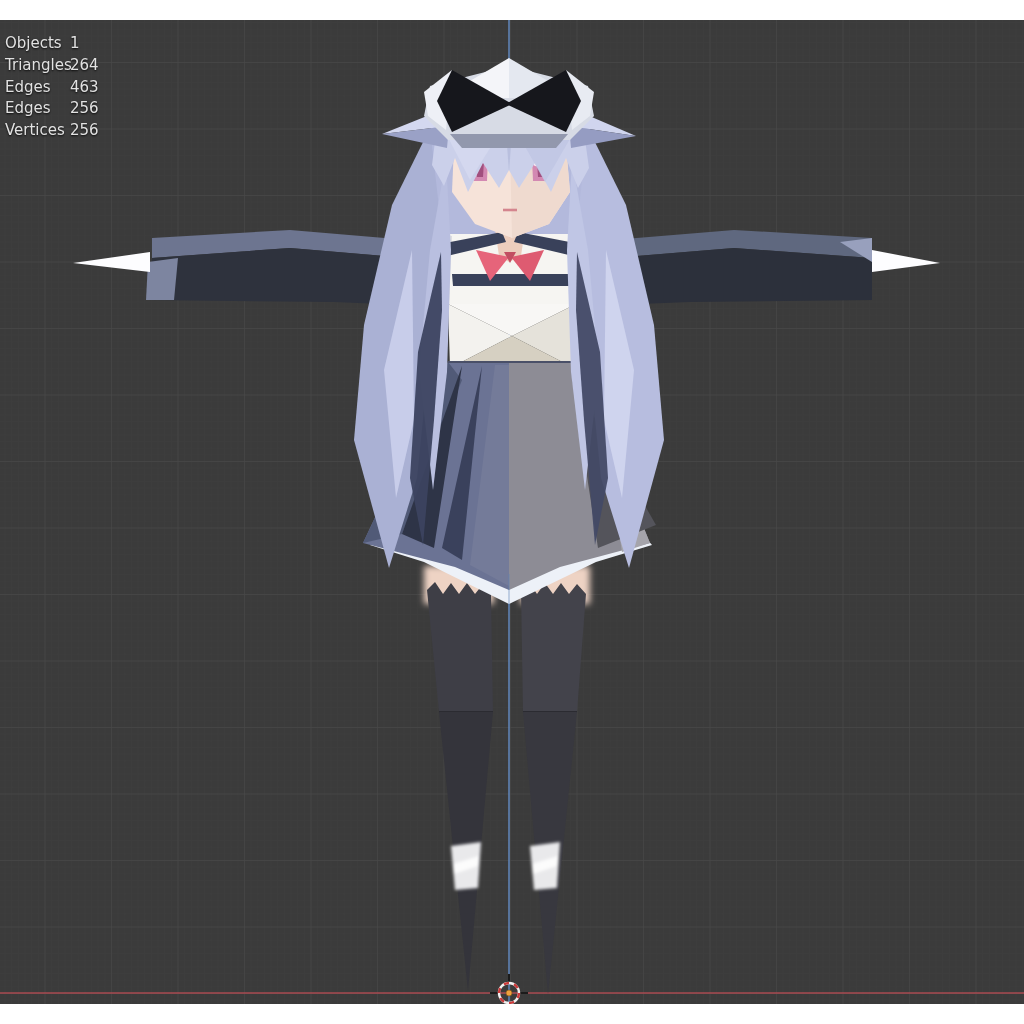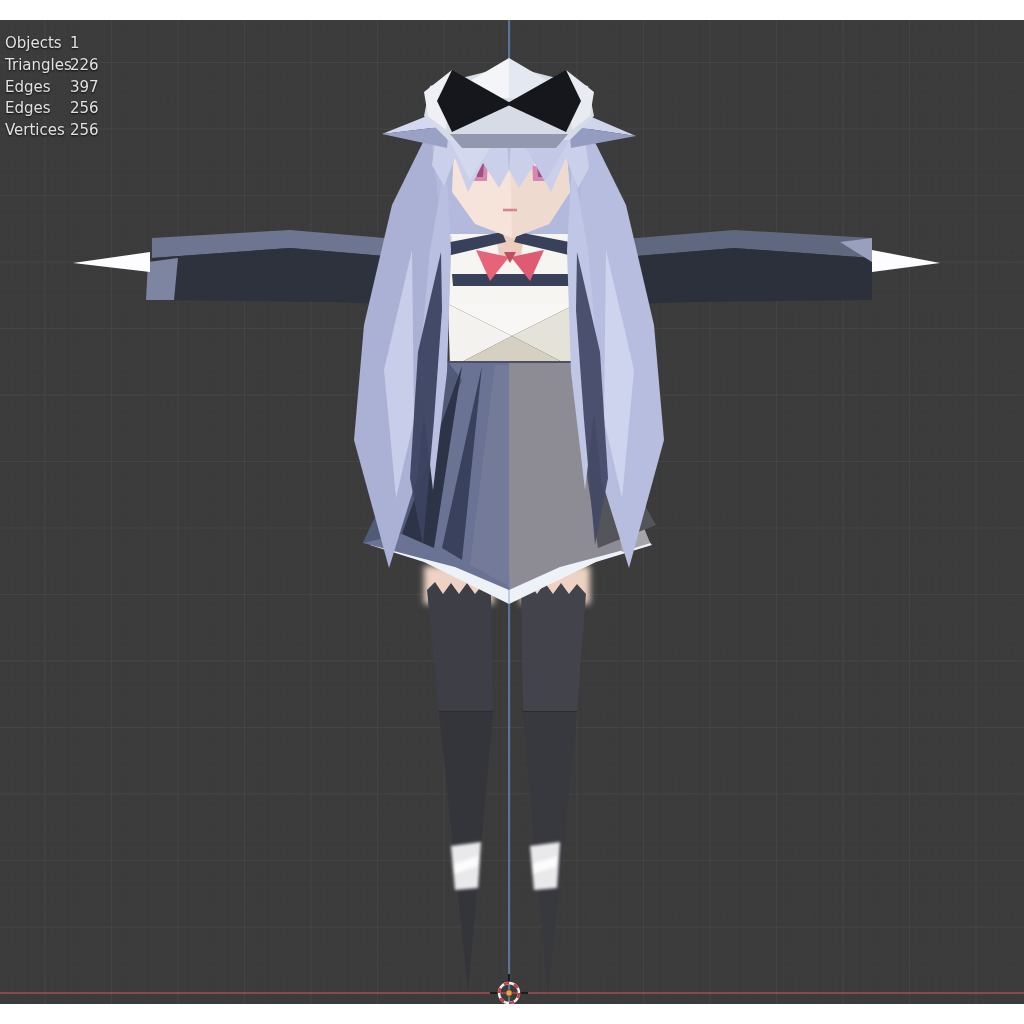--- a/index.html
+++ b/index.html
@@ -196,25 +196,25 @@
   <rect x="0" y="1004" width="1024" height="20" fill="#ffffff"></rect>
 </svg>
 
 <div class="stats">
   <div class="srow">
     <span class="slabel">Objects</span>
     <span class="sval">1</span>
   </div>
   <div class="srow">
     <span class="slabel">Triangles</span>
-    <span class="sval">226</span>
+    <span class="sval">264</span>
   </div>
   <div class="srow">
     <span class="slabel">Edges</span>
-    <span class="sval">397</span>
+    <span class="sval">463</span>
   </div>
   <div class="srow">
     <span class="slabel">Edges</span>
     <span class="sval">256</span>
   </div>
   <div class="srow">
     <span class="slabel">Vertices</span>
     <span class="sval">256</span>
   </div>
 </div>

